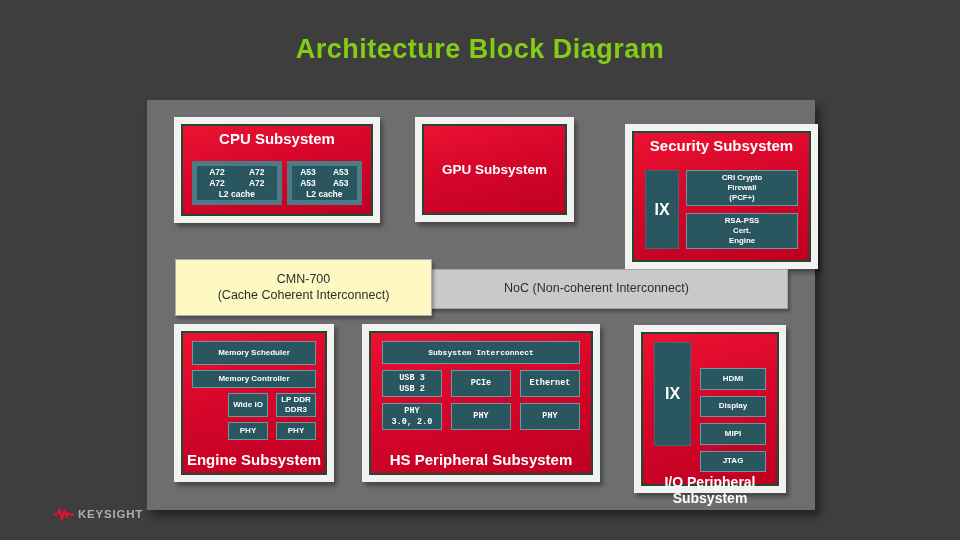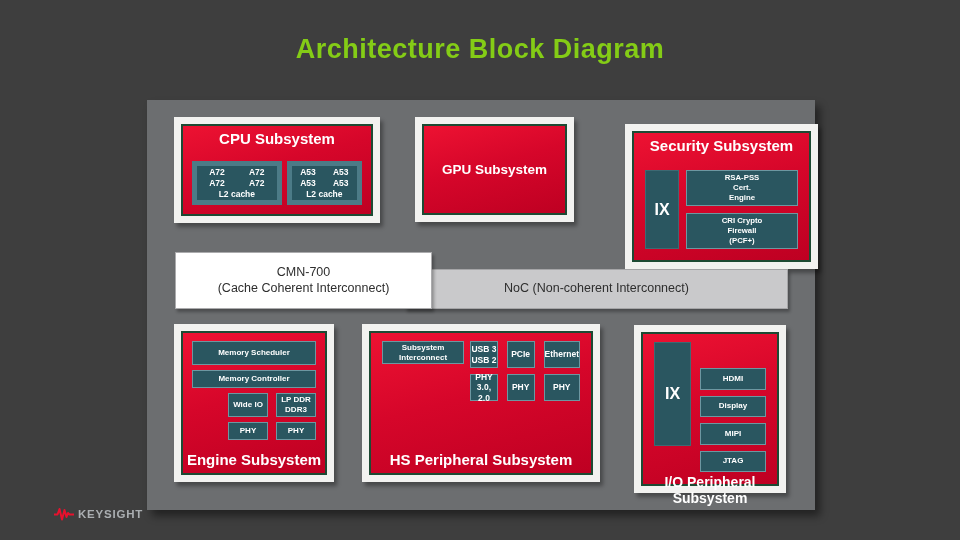--- a/index.html
+++ b/index.html
@@ -82,33 +82,33 @@
   .sec-ix{width:34px;}
   .sec-mods{flex:1;display:flex;flex-direction:column;gap:7px;}
   .sec-mods .comp{flex:1;font-size:7.8px;}
 
   
   .bar{
     position:absolute;display:flex;align-items:center;justify-content:center;
     text-align:center;color:#2E2E2E;font-size:12.5px;line-height:1.25;
     box-shadow:2px 3px 3px rgba(0,0,0,0.3);
   }
-  .bar-cmn{background:#ffffff;border:1px solid #ABABAD;z-index:3;}
+  .bar-cmn{background:#fef9c3;border:1px solid #ABABAD;z-index:3;margin-top:7px;}
   .bar-noc{background:#C9C9CB;border:1px solid #A5A5A7;z-index:2;}
 
   
   .mem-body{display:flex;flex-direction:column;gap:5px;padding:8px 9px 0;}
   .mem-row-full1{height:24px;}
   .mem-row-full2{height:18px;}
   .mem-grid{display:grid;grid-template-columns:1fr 1fr;gap:5px 8px;margin-left:36px;}
   .mem-grid .comp:nth-child(-n+2){height:24px;}
   .mem-grid .comp:nth-child(n+3){height:18px;}
 
   
-  .hs-body{display:flex;gap:6px;padding:8px 11px 0;}
+  .hs-body{display:flex;flex-direction:column;gap:6px;padding:8px 11px 0;font-family:Liberation Mono, monospace;}
   .hs-interconnect{height:23px;}
   .hs-grid{display:grid;grid-template-columns:1fr 1fr 1fr;gap:6px 9px;}
   .hs-grid .comp{height:27px;font-size:8.5px;}
 
   
   .io-body{flex:1;display:flex;gap:9px;padding:8px 11px 0;}
   .io-ix{width:37px;height:104px;}
   .io-ports{flex:1;display:flex;flex-direction:column;gap:6px;height:104px;margin-top:26px;}
   .io-ports .comp{flex:1;}
   .io-title{font-size:14px;}
@@ -156,26 +156,26 @@
       <div class="gpu-center">GPU Subsystem</div>
     </div>
   </div>
 
   <div class="white-box" style="left:478px;top:24px;width:193px;height:145px;">
     <div class="red-box">
       <div class="box-header">Security Subsystem</div>
       <div class="sec-body">
         <div class="ix-block sec-ix">IX</div>
         <div class="sec-mods">
+          <div class="comp pre">CRI Crypto
+Firewall
+(PCF+)</div>
           <div class="comp pre">RSA-PSS
 Cert.
 Engine</div>
-          <div class="comp pre">CRI Crypto
-Firewall
-(PCF+)</div>
         </div>
       </div>
     </div>
   </div>
 
   <div class="bar bar-cmn pre" style="left:28px;top:152px;width:257px;height:57px;">CMN-700
 (Cache Coherent Interconnect)</div>
   <div class="bar bar-noc" style="left:258px;top:169px;width:383px;height:40px;">NoC (Non-coherent Interconnect)</div>
 
   <div class="white-box" style="left:27px;top:224px;width:160px;height:158px;">

